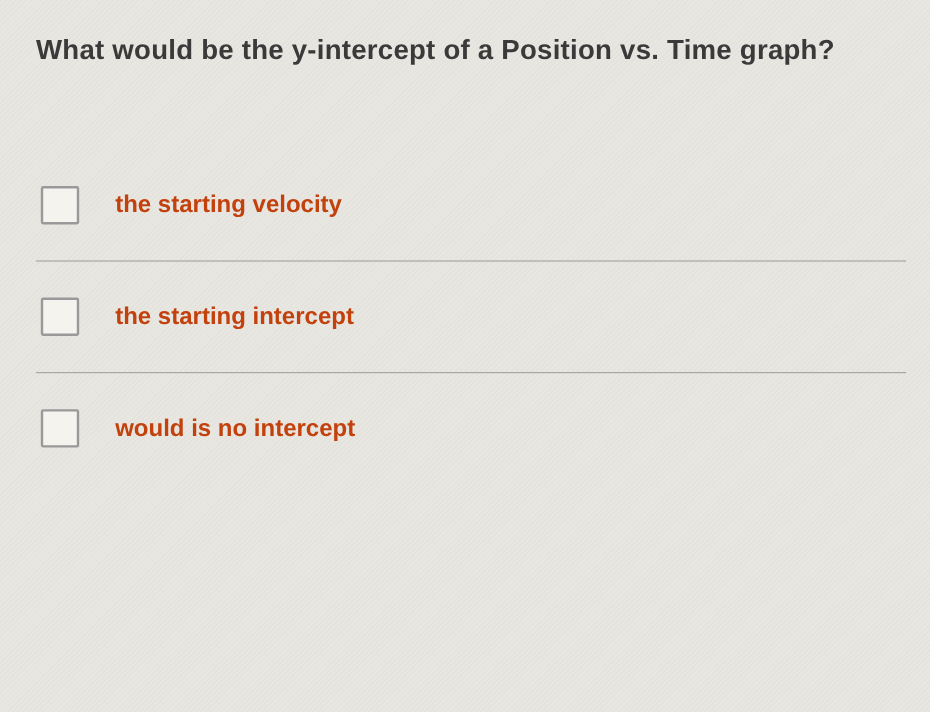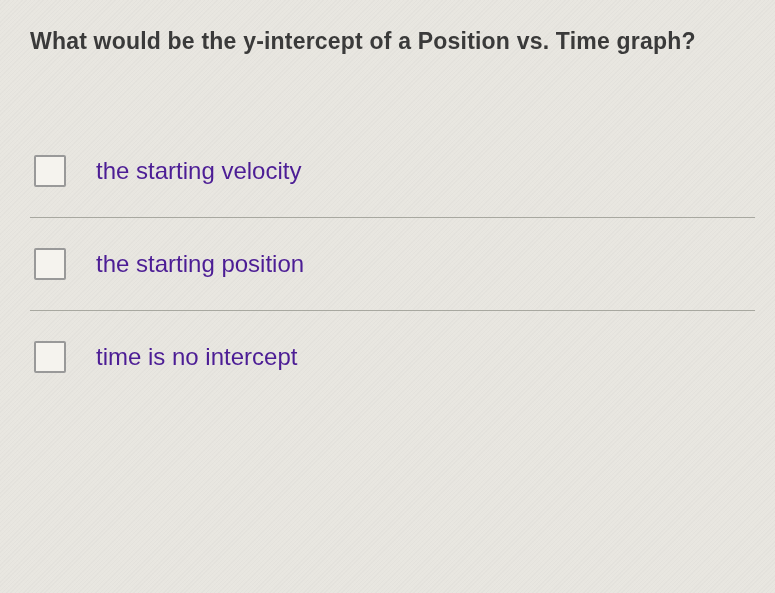--- a/index.html
+++ b/index.html
@@ -52,43 +52,43 @@
       width: 32px;
       height: 32px;
       border: 2px solid #999;
       background: #f5f3ee;
       margin-right: 30px;
       flex-shrink: 0;
       cursor: pointer;
       border-radius: 2px;
     }
     .option-label {
-      font-size: 24px;
-      color: #4c1d95;
-      font-weight: 400;
+      font-size: 20px;
+      color: #c2410c;
+      font-weight: 700;
     }
   </style>
 </head>
 <body>
 
 <div class="question-container">
   <div class="question-text">What would be the y-intercept of a Position vs. Time graph?</div>
 
   <div class="options-container">
 
     <div class="option-row">
       <div class="checkbox"></div>
       <div class="option-label">the starting velocity</div>
     </div>
 
 
     <div class="option-row">
       <div class="checkbox"></div>
-      <div class="option-label">the starting position</div>
+      <div class="option-label">the starting intercept</div>
     </div>
 
     <div class="option-row" style="border-bottom: none;">
       <div class="checkbox"></div>
-      <div class="option-label">time is no intercept</div>
+      <div class="option-label">would is no intercept</div>
     </div>
 
   </div>
 </div>
 
 </body></html>

